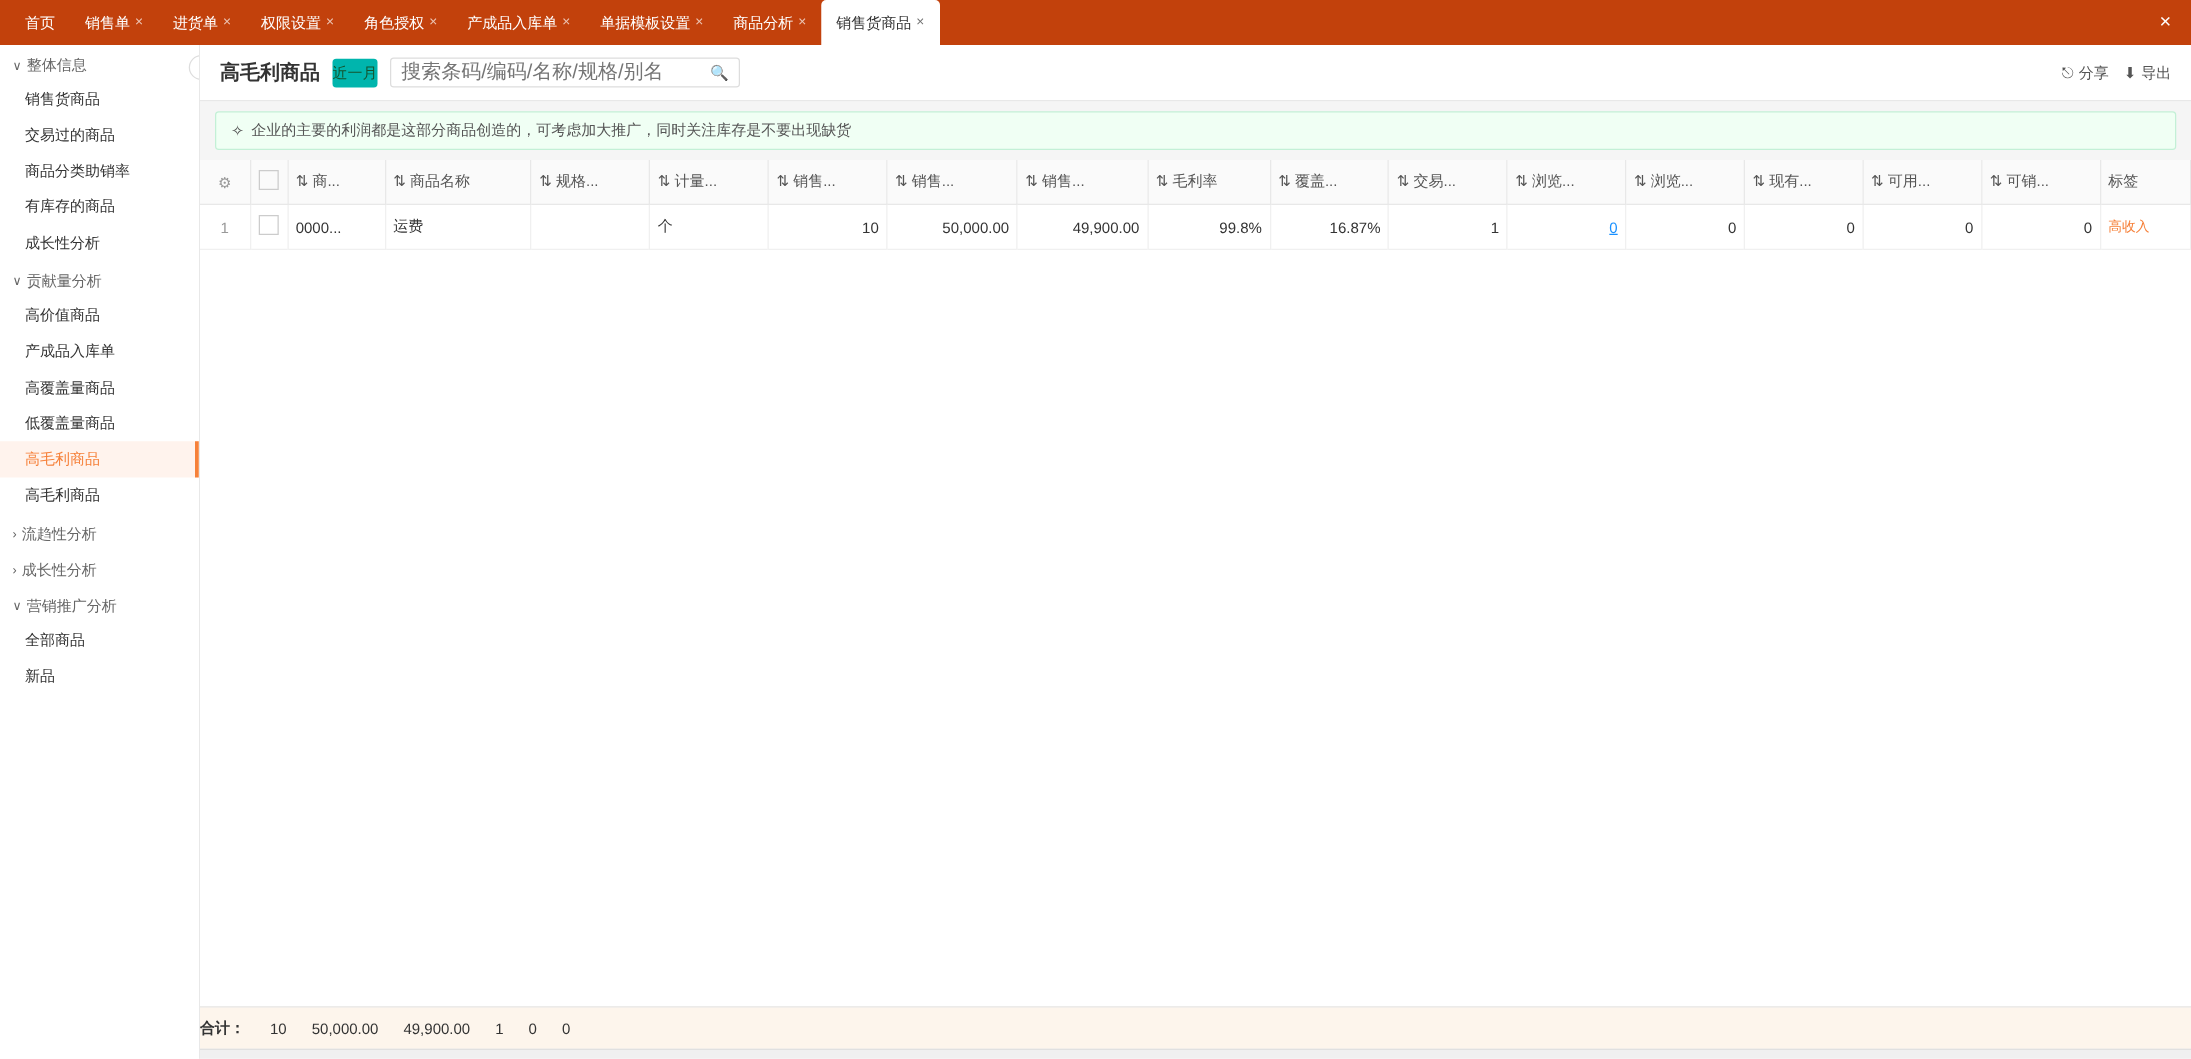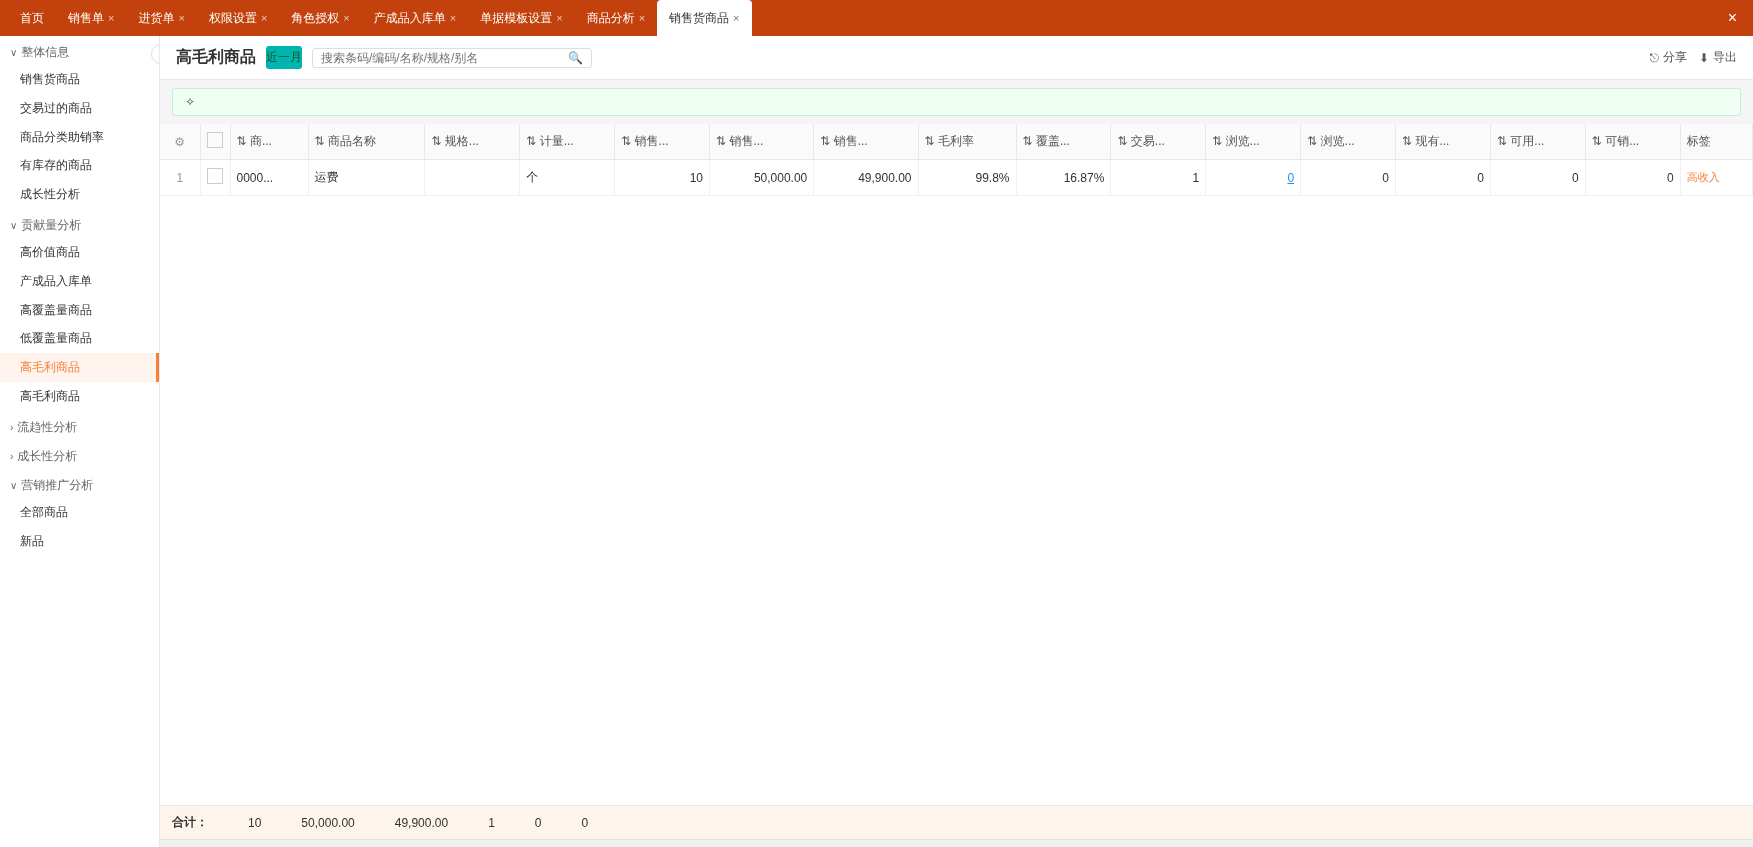--- a/index.html
+++ b/index.html
@@ -122,21 +122,21 @@
       border: 1px solid #ddd;
       border-radius: 3px;
       padding: 2px 8px;
       flex: 1;
       max-width: 280px;
     }
     .search-input {
       border: none;
       outline: none;
       flex: 1;
-      font-size: 12px;
+      font-size: 16px;
       color: #7f1d1d;
     }
     .search-icon { color: #999; cursor: pointer; }
     .header-actions {
       margin-left: auto;
       display: flex;
       gap: 12px;
     }
     .action-btn {
       display: flex;
@@ -199,24 +199,24 @@
     }
     .col-index { width: 40px; text-align: center; color: #999; }
     .col-checkbox { width: 30px; text-align: center; }
     .col-num { text-align: right; }
     .tag-high { color: #f6813a; font-size: 11px; }
 
     
     .footer-bar {
       background: #fdf5ec;
       border-top: 1px solid #e8e8e8;
-      padding: 8px 12px;
-      display: flex;
-      align-items: center;
-      gap: 40px;
+      padding: 8px 0;
+      display: flex;
+      align-items: center;
+      gap: 20px;
       font-size: 12px;
       color: #555;
     }
     .footer-bar .total-label { font-weight: bold; color: #333; }
     .footer-bar .total-val { color: #333; }
 
     
     .bottom-scrollbar {
       height: 8px;
       background: #f0f0f0;
@@ -356,20 +356,21 @@
         </button>
         <button class="action-btn">
           <span>⬇</span>
           <span>导出</span>
         </button>
       </div>
     </div>
 
     <div class="info-banner">
       <span>✧</span>
+      <span>企业的主要的利润都是这部分商品创造的，可考虑加大推广，同时关注库存是不要出现缺货</span>
     </div>
 
     <div class="table-wrapper">
       <table>
         <thead>
           <tr>
             <th class="col-index">
               <span>⚙</span>
             </th>
             <th class="col-checkbox">

